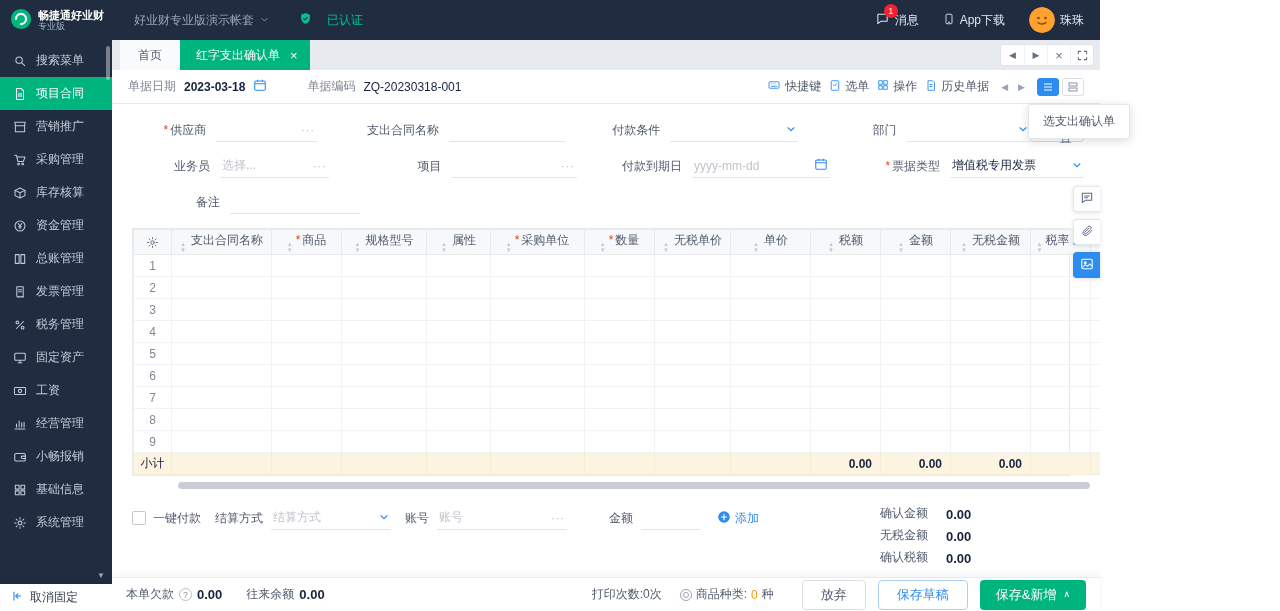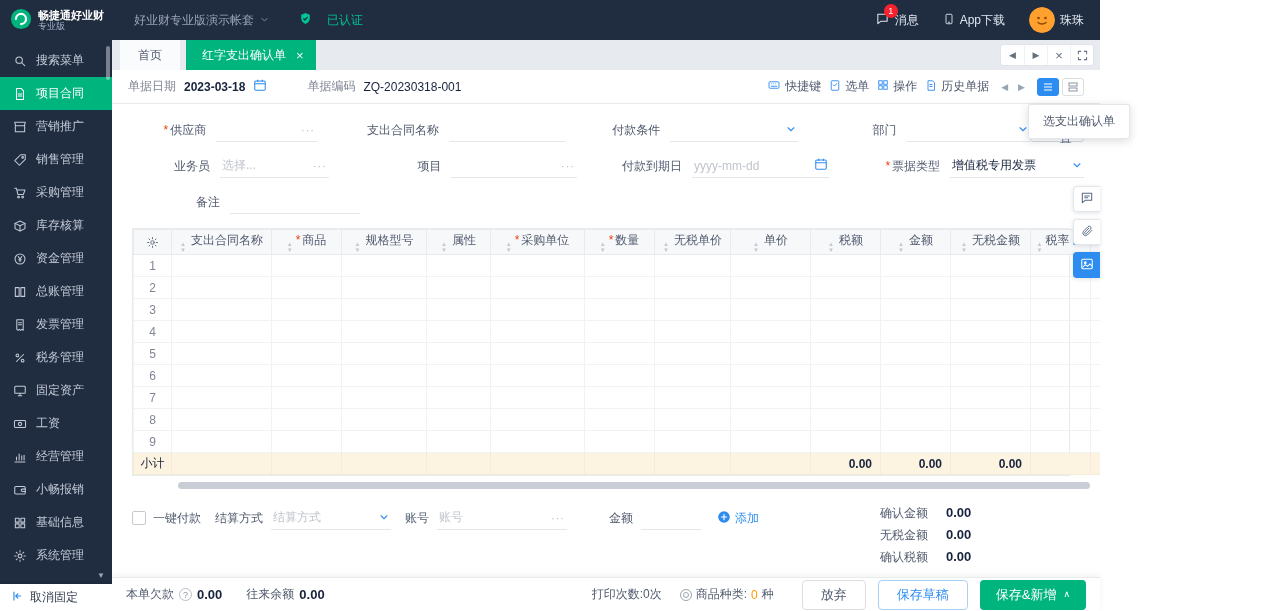--- a/index.html
+++ b/index.html
@@ -22,21 +22,21 @@
 .sidebar{flex:0 0 112px;background:#202c40;position:relative;overflow:hidden}
 .menu{padding-top:4px}
 .side-item{height:33px;display:flex;align-items:center;gap:9px;padding-left:13px;color:#c3cad6;cursor:pointer;white-space:nowrap}
 .side-item.active{background:#00b47e;color:#fff}
 .sicon{display:inline-flex;width:14px;height:14px;flex:0 0 14px}
 .side-scroll{position:absolute;top:6px;right:2px;width:4px;height:34px;border-radius:2px;background:rgba(255,255,255,.4)}
 .side-more{position:absolute;bottom:31px;right:7px;color:#9aa6b8;font-size:8px}
 .unpin{position:absolute;bottom:0;left:0;width:112px;height:27px;background:#fff;display:flex;align-items:center;gap:7px;padding-left:9px;color:#333b4d;cursor:pointer;box-shadow:0 -1px 3px rgba(0,0,0,.15)}
 
 .content{flex:1;display:flex;flex-direction:column;min-width:0}
-.tabbar{flex:0 0 30px;background:#e7ebef;display:flex;align-items:stretch;gap:6px;padding-left:8px;position:relative}
+.tabbar{flex:0 0 30px;background:#e7ebef;display:flex;align-items:stretch;padding-left:8px;position:relative}
 .tab{display:flex;align-items:center;padding:0 18px;background:#fafbfc;color:#515a6e;cursor:pointer;white-space:nowrap}
 .tab.active{background:#00b47e;color:#fff;padding:0 12px 0 16px}
 .tab-close{margin-left:10px;font-size:13px;opacity:.95;cursor:pointer}
 .tab-controls{position:absolute;right:6px;top:4px;height:22px;background:#fff;border:1px solid #dfe4e9;border-radius:3px;display:flex;align-items:center;overflow:hidden}
 .tc{width:23px;height:22px;display:flex;align-items:center;justify-content:center;color:#657180;font-size:9px;cursor:pointer;border-left:1px solid #eef1f5}
 .tc:first-child{border-left:none}
 .tc.x{font-size:13px}
 .page{flex:1;display:flex;flex-direction:column;overflow:hidden;background:#fff}
 
 .doc-header{flex:0 0 34px;display:flex;align-items:center;padding:0 16px;border-bottom:1px solid #e8eaec;gap:8px}
@@ -85,21 +85,21 @@
 .h-thumb{position:absolute;left:46px;top:0;height:7px;width:912px;background:#c9ced6;border-radius:4px;cursor:pointer}
 
 .bottom{flex:1;display:flex;justify-content:space-between;align-items:flex-start;padding:16px 112px 0 20px}
 .pay-row{display:flex;align-items:center;height:26px}
 .checkbox{width:14px;height:14px;border:1px solid #c5c8ce;border-radius:2px;background:#fff;cursor:pointer;flex:0 0 14px}
 .cb-label{margin-left:7px;color:#515a6e;cursor:pointer}
 .pay-label{margin-left:14px;margin-right:8px;color:#515a6e;white-space:nowrap}
 .pay-label.big-gap{margin-left:42px}
 .add-link{display:flex;align-items:center;gap:4px;color:#2d8cf0;cursor:pointer;margin-left:16px;white-space:nowrap}
 .summary{display:flex;flex-direction:column;gap:5px}
-.sum-row{display:flex;align-items:flex-start}
+.sum-row{display:flex;align-items:flex-end}
 .sum-label{color:#515a6e;width:60px;text-align:right}
 .sum-value{color:#17233d;font-weight:bold;font-size:13px;margin-left:18px;min-width:42px}
 
 .footer{flex:0 0 34px;border-top:1px solid #e8eaec;box-shadow:0 -2px 6px rgba(31,45,61,.06);display:flex;align-items:center;padding:0 14px;background:#fff}
 .f-stat{display:flex;align-items:center;gap:5px;margin-right:24px;white-space:nowrap}
 .f-val{color:#17233d;font-weight:bold;font-size:13px}
 .help{width:13px;height:13px;border:1px solid #b8bfc9;border-radius:50%;display:inline-flex;align-items:center;justify-content:center;font-size:9px;color:#8a93a6;cursor:pointer}
 .f-print{margin-left:auto;color:#515a6e;white-space:nowrap}
 .f-cat{display:flex;align-items:center;gap:4px;margin-left:18px;white-space:nowrap}
 .ring{width:12px;height:12px;border:1px solid #9aa4b2;border-radius:50%;display:inline-block;position:relative}
@@ -196,29 +196,20 @@
             <span>项目合同</span>
           </div>
           <div class="side-item">
             <span class="sicon">
               <svg width="14" height="14" viewBox="0 0 24 24" fill="none" stroke="currentColor" stroke-width="1.8" stroke-linecap="round" stroke-linejoin="round">
                 <path d="M4 10v10h16V10"></path>
                 <path d="M3 4h18l-1.5 6h-15z"></path>
               </svg>
             </span>
             <span>营销推广</span>
-          </div>
-          <div class="side-item">
-            <span class="sicon">
-              <svg width="14" height="14" viewBox="0 0 24 24" fill="none" stroke="currentColor" stroke-width="1.8" stroke-linecap="round" stroke-linejoin="round">
-                <path d="M3 13L13 3h8v8L11 21z"></path>
-                <circle cx="16.5" cy="7.5" r="1.4"></circle>
-              </svg>
-            </span>
-            <span>销售管理</span>
           </div>
           <div class="side-item">
             <span class="sicon">
               <svg width="14" height="14" viewBox="0 0 24 24" fill="none" stroke="currentColor" stroke-width="1.8" stroke-linecap="round" stroke-linejoin="round">
                 <path d="M3 4h3l2.3 10.5h9.4L20.5 7H7"></path>
                 <circle cx="9.5" cy="19" r="1.5"></circle>
                 <circle cx="16.5" cy="19" r="1.5"></circle>
               </svg>
             </span>
             <span>采购管理</span>

